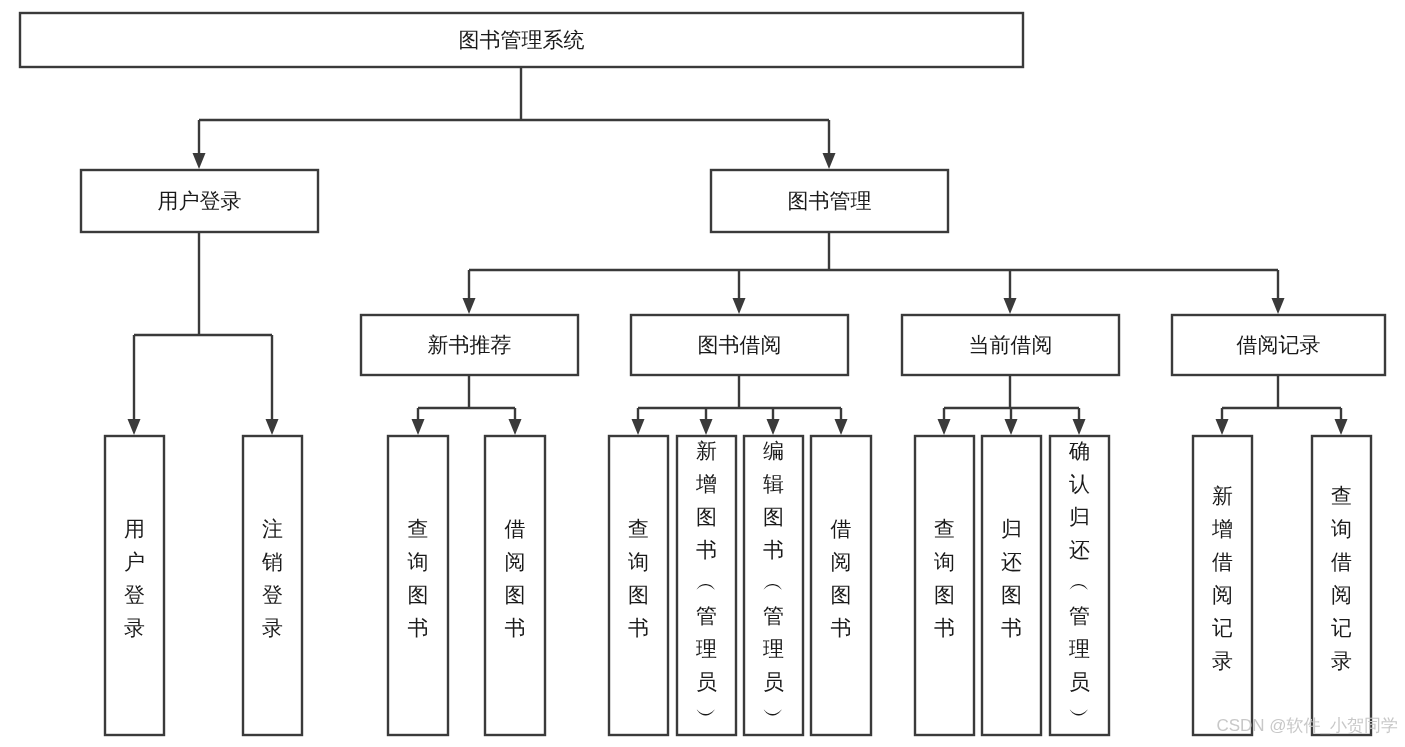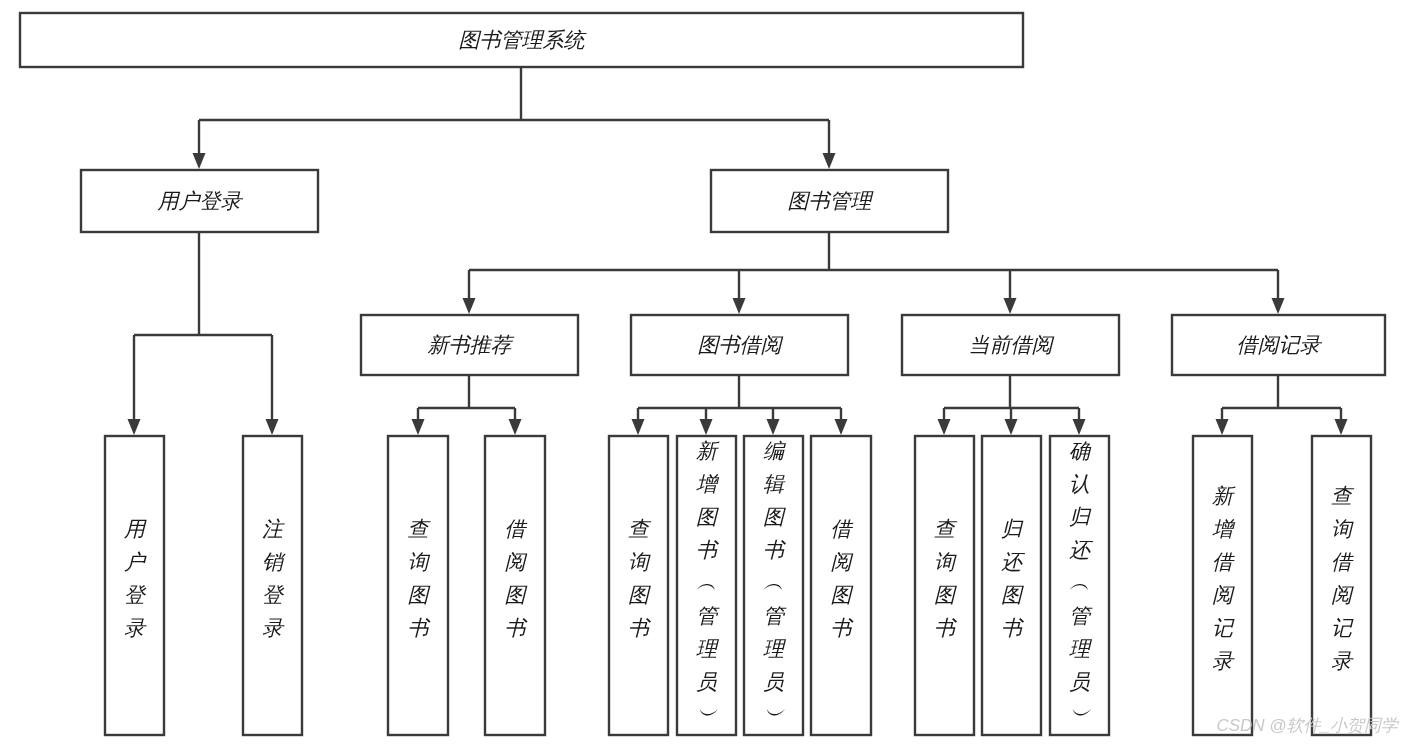--- a/index.html
+++ b/index.html
@@ -10,21 +10,20 @@
   }
   body {
     font-family: "Liberation Sans", "DejaVu Sans", sans-serif;
   }
   #diagram-root {
     position: relative;
     width: 1405px;
     height: 747px;
     background: #ffffff;
     overflow: hidden;
-    font-style: italic;
   }
   svg#tree-svg {
     position: absolute;
     left: 0;
     top: 0;
     width: 1405px;
     height: 747px;
     display: block;
   }
   .node-box {

